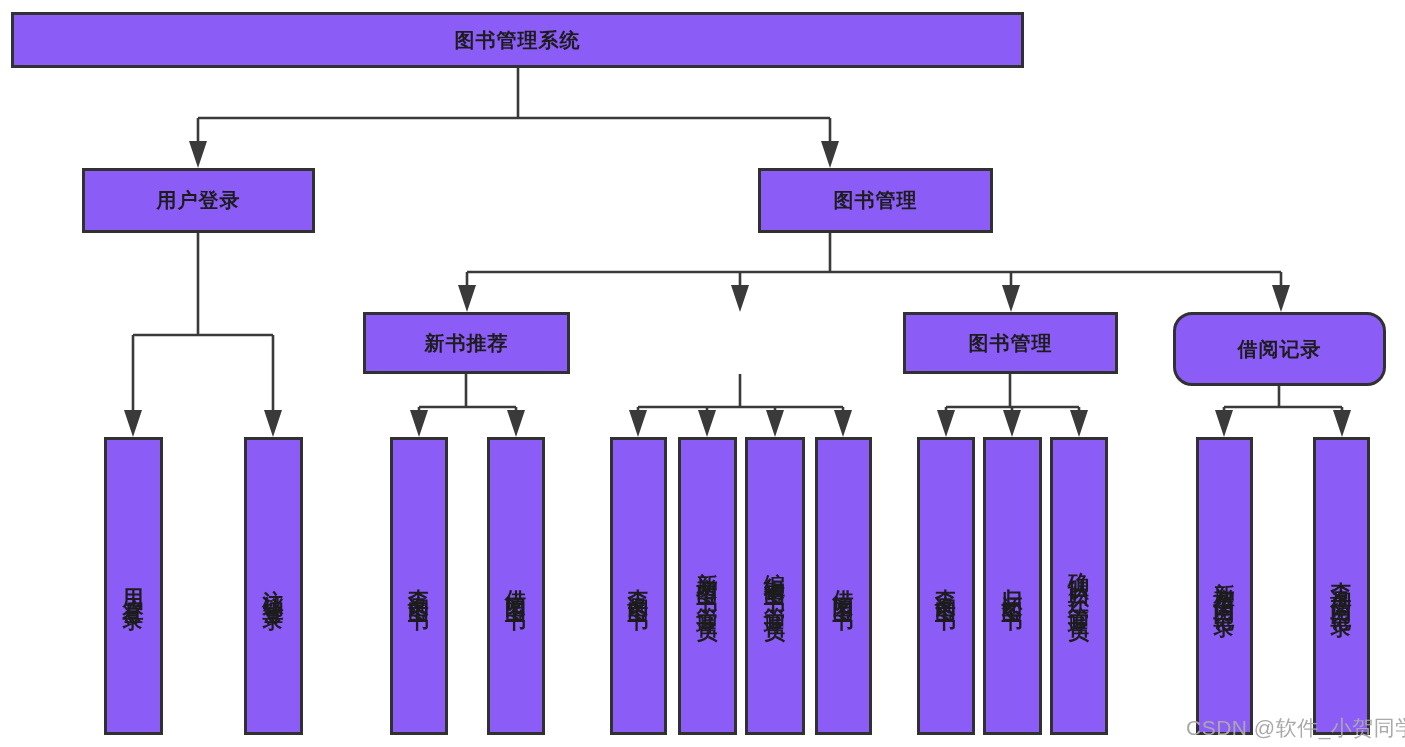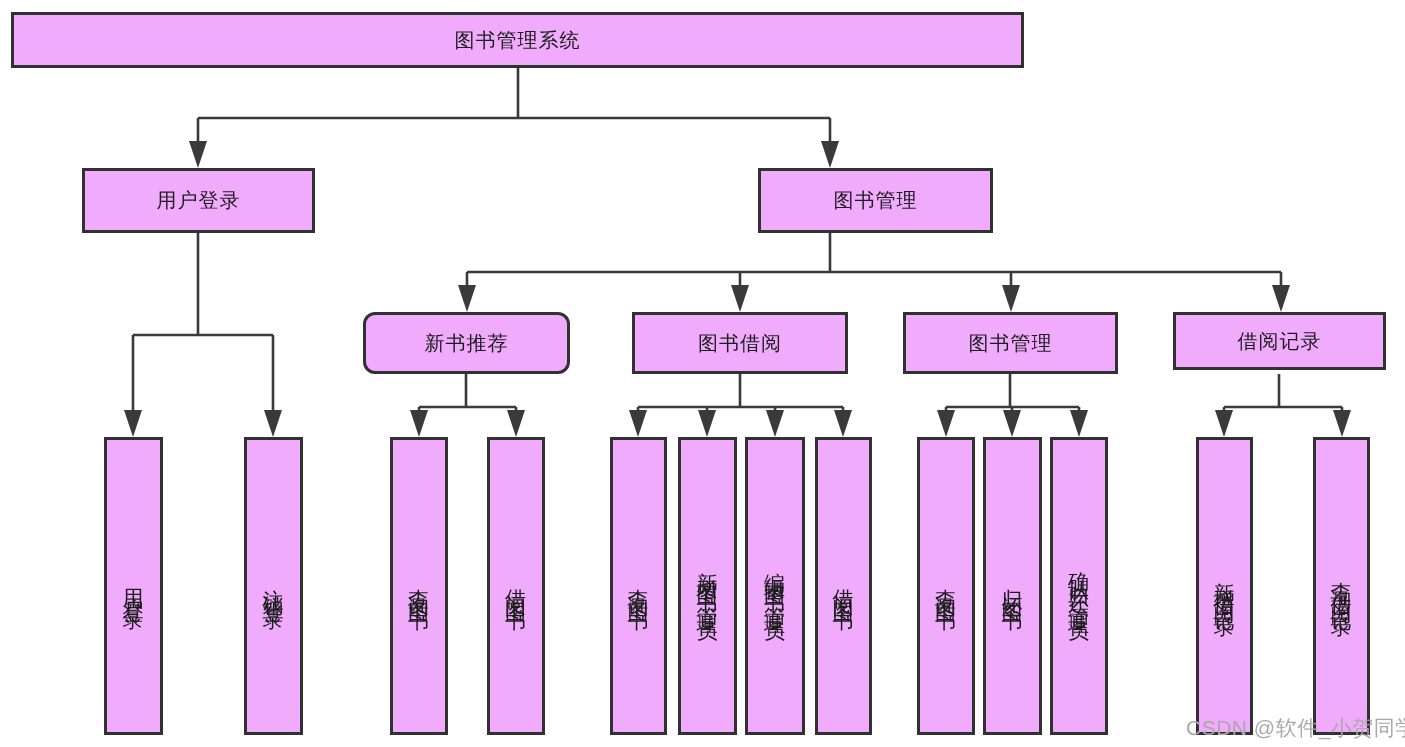--- a/index.html
+++ b/index.html
@@ -14,26 +14,27 @@
   svg.connectors {
     position: absolute;
     left: 0; top: 0;
     width: 1405px; height: 747px;
     z-index: 1;
   }
   .box {
     position: absolute;
     box-sizing: border-box;
     border: 3px solid #313131;
-    background: #f0abfc;
+    background: #8b5cf6;
     display: flex;
     align-items: center;
     justify-content: center;
     color: #1c1c1c;
     z-index: 2;
+    font-weight: bold;
   }
   .box.h {
     font-size: 20px;
     letter-spacing: 1px;
     white-space: nowrap;
   }
   .box.v {
     writing-mode: vertical-rl;
     text-orientation: mixed;
     font-size: 21px;
@@ -94,24 +95,23 @@
       <polygon points="1215,410 1233,410 1224,437"></polygon>
       <polygon points="1333,410 1351,410 1342,437"></polygon>
     </g>
   </svg>
 
   <div class="box h" style="left:11px; top:12px; width:1013px; height:56px;">图书管理系统</div>
 
   <div class="box h" style="left:82px; top:168px; width:233px; height:65px;">用户登录</div>
   <div class="box h" style="left:712px; top:168px; width:235px; height:65px;margin-left:46px;">图书管理</div>
 
-  <div class="box h" style="left:363px; top:312px; width:207px; height:62px;border-radius:12px;">新书推荐</div>
-  <div class="box h" style="left:632px; top:312px; width:216px; height:62px;">图书借阅</div>
+  <div class="box h" style="left:363px; top:312px; width:207px; height:62px;">新书推荐</div>
   <div class="box h" style="left:903px; top:312px; width:215px; height:62px;">图书管理</div>
-  <div class="box h" style="left:1173px; top:312px; width:213px; height:58px;">借阅记录</div>
+  <div class="box h" style="left:1173px; top:312px; width:213px; height:74px;border-radius:19px;">借阅记录</div>
 
   <div class="box v" style="left:104px; top:437px; width:59px; height:298px;">用户登录</div>
   <div class="box v" style="left:244px; top:437px; width:59px; height:298px;">注销登录</div>
 
   <div class="box v" style="left:390px; top:437px; width:58px; height:298px;">查询图书</div>
   <div class="box v" style="left:487px; top:437px; width:58px; height:298px;">借阅图书</div>
 
   <div class="box v" style="left:610px; top:437px; width:57px; height:298px;">查询图书</div>
   <div class="box v" style="left:678px; top:437px; width:59px; height:298px;">新增图书（管理员）</div>
   <div class="box v" style="left:745px; top:437px; width:60px; height:298px;">编辑图书（管理员）</div>

